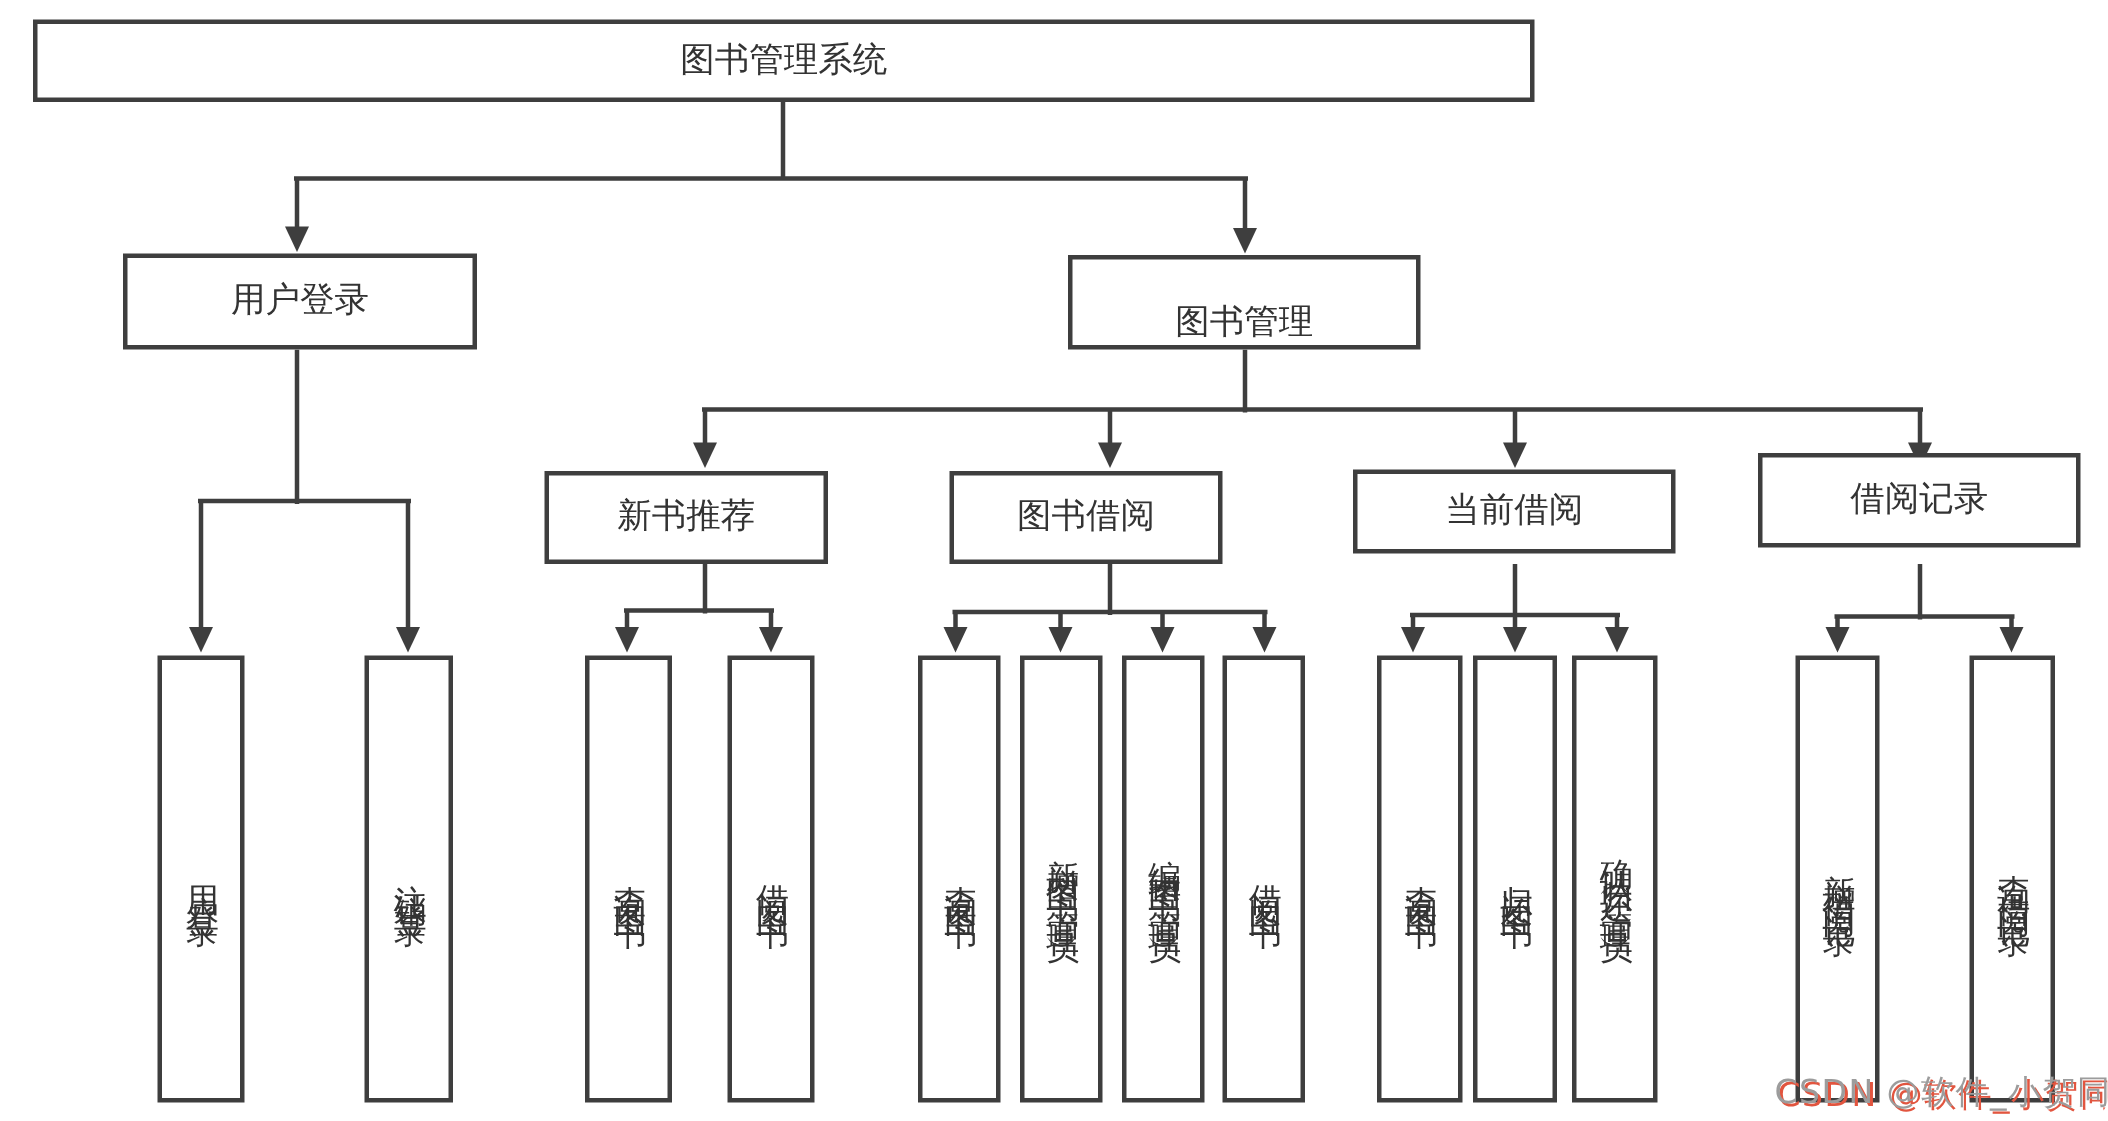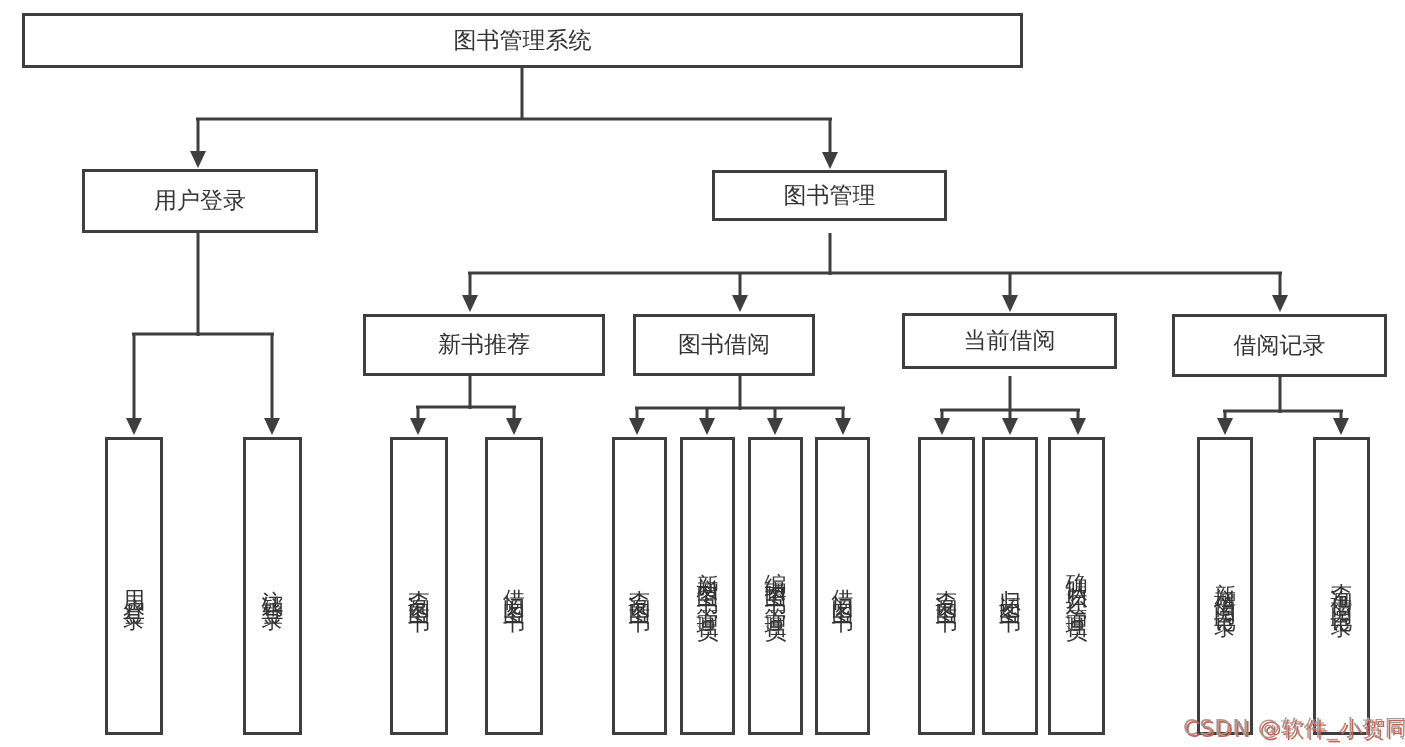--- a/index.html
+++ b/index.html
@@ -131,34 +131,34 @@
     <polygon points="1333,418 1349,418 1341,435"></polygon>
   </svg>
 
   <div class="box" style="left:22px; top:13px; width:1001px; height:55px;">
     <span>图书管理系统</span>
   </div>
 
   <div class="box" style="left:82px; top:169px; width:236px; height:64px;">
     <span>用户登录</span>
   </div>
-  <div class="box" style="left:712px; top:170px; width:235px; height:51px;">
+  <div class="box" style="left:712px; top:170px; width:235px; height:63px;align-items:flex-end;">
     <span>图书管理</span>
   </div>
 
-  <div class="box" style="left:363px; top:314px; width:242px; height:62px;">
+  <div class="box" style="left:363px; top:314px; width:189px; height:62px;">
     <span>新书推荐</span>
   </div>
   <div class="box" style="left:633px; top:314px; width:182px; height:62px;">
     <span>图书借阅</span>
   </div>
   <div class="box" style="left:902px; top:313px; width:215px; height:56px;">
     <span>当前借阅</span>
   </div>
-  <div class="box" style="left:1172px; top:314px; width:215px; height:63px;">
+  <div class="box" style="left:1172px; top:302px; width:215px; height:63px;">
     <span>借阅记录</span>
   </div>
 
   <div class="vbox" style="left:105px; width:58px;">
     <span class="vtext">用户登录</span>
   </div>
   <div class="vbox" style="left:243px; width:59px;">
     <span class="vtext">注销登录</span>
   </div>
 

